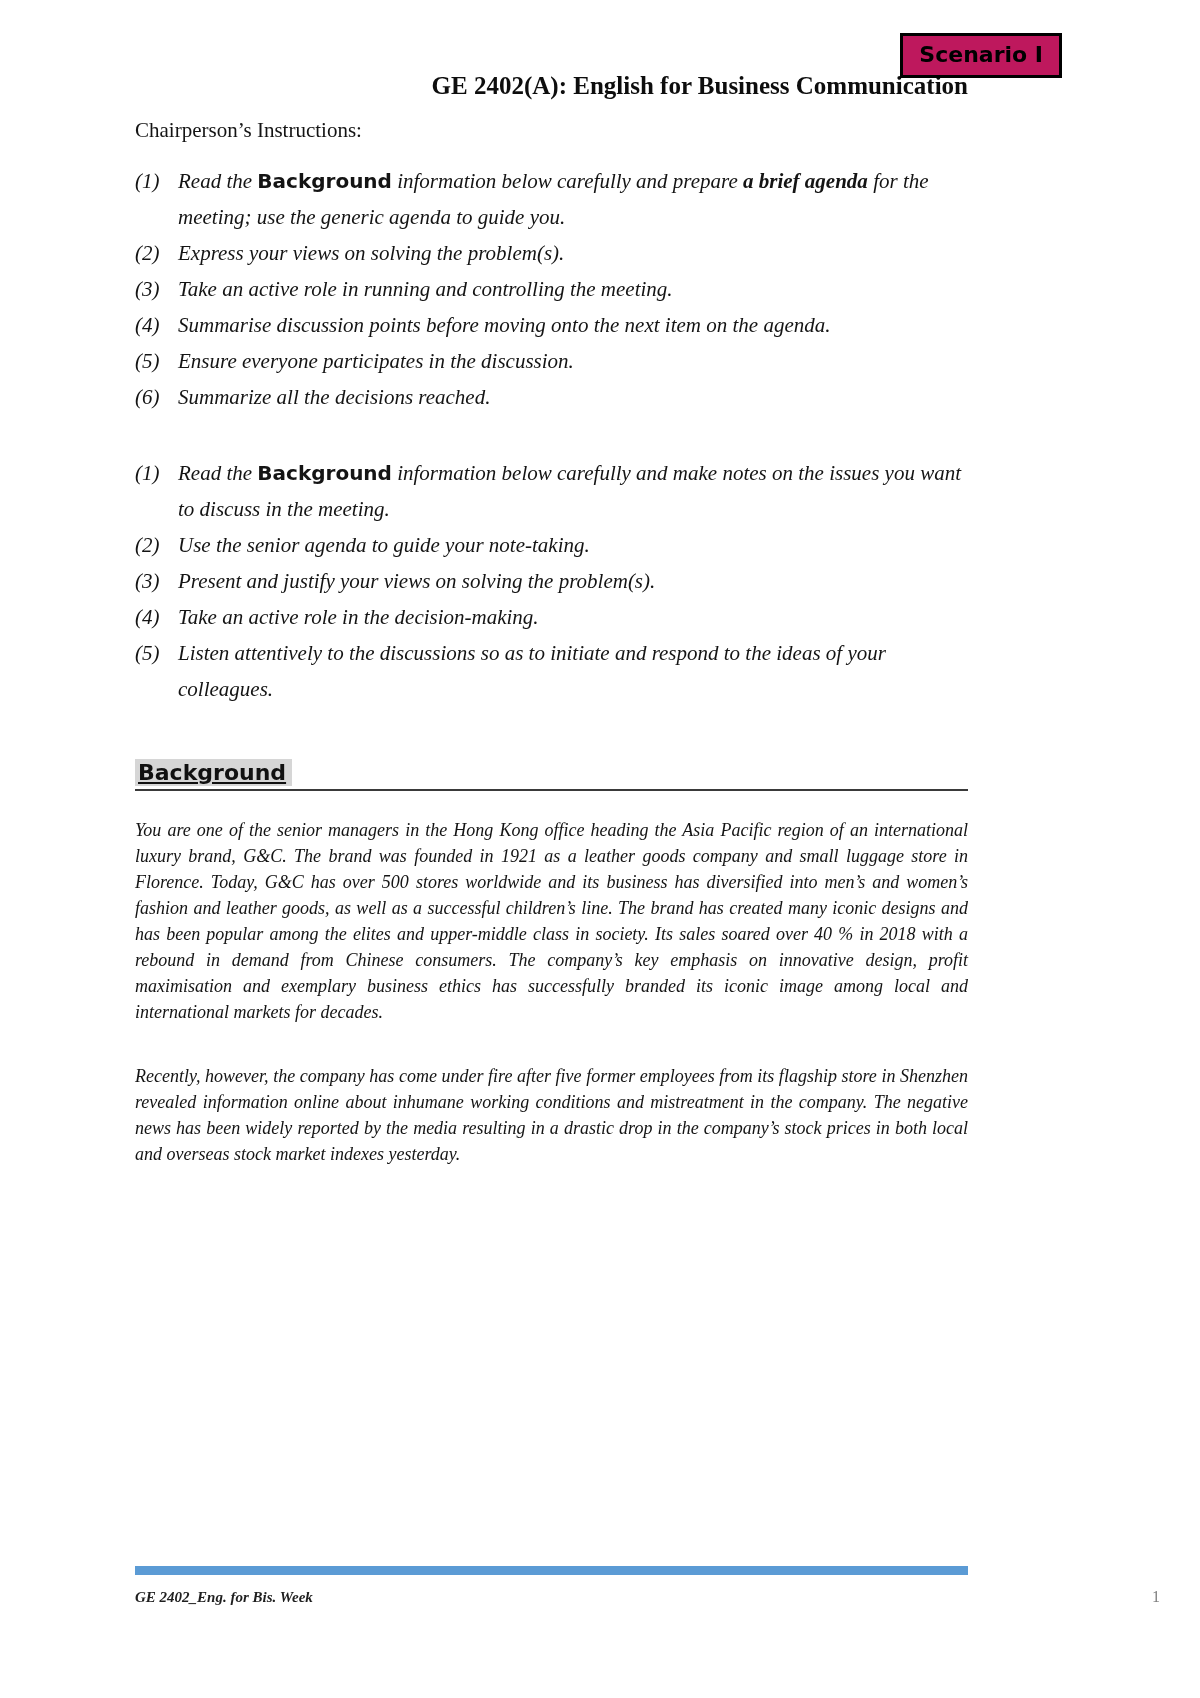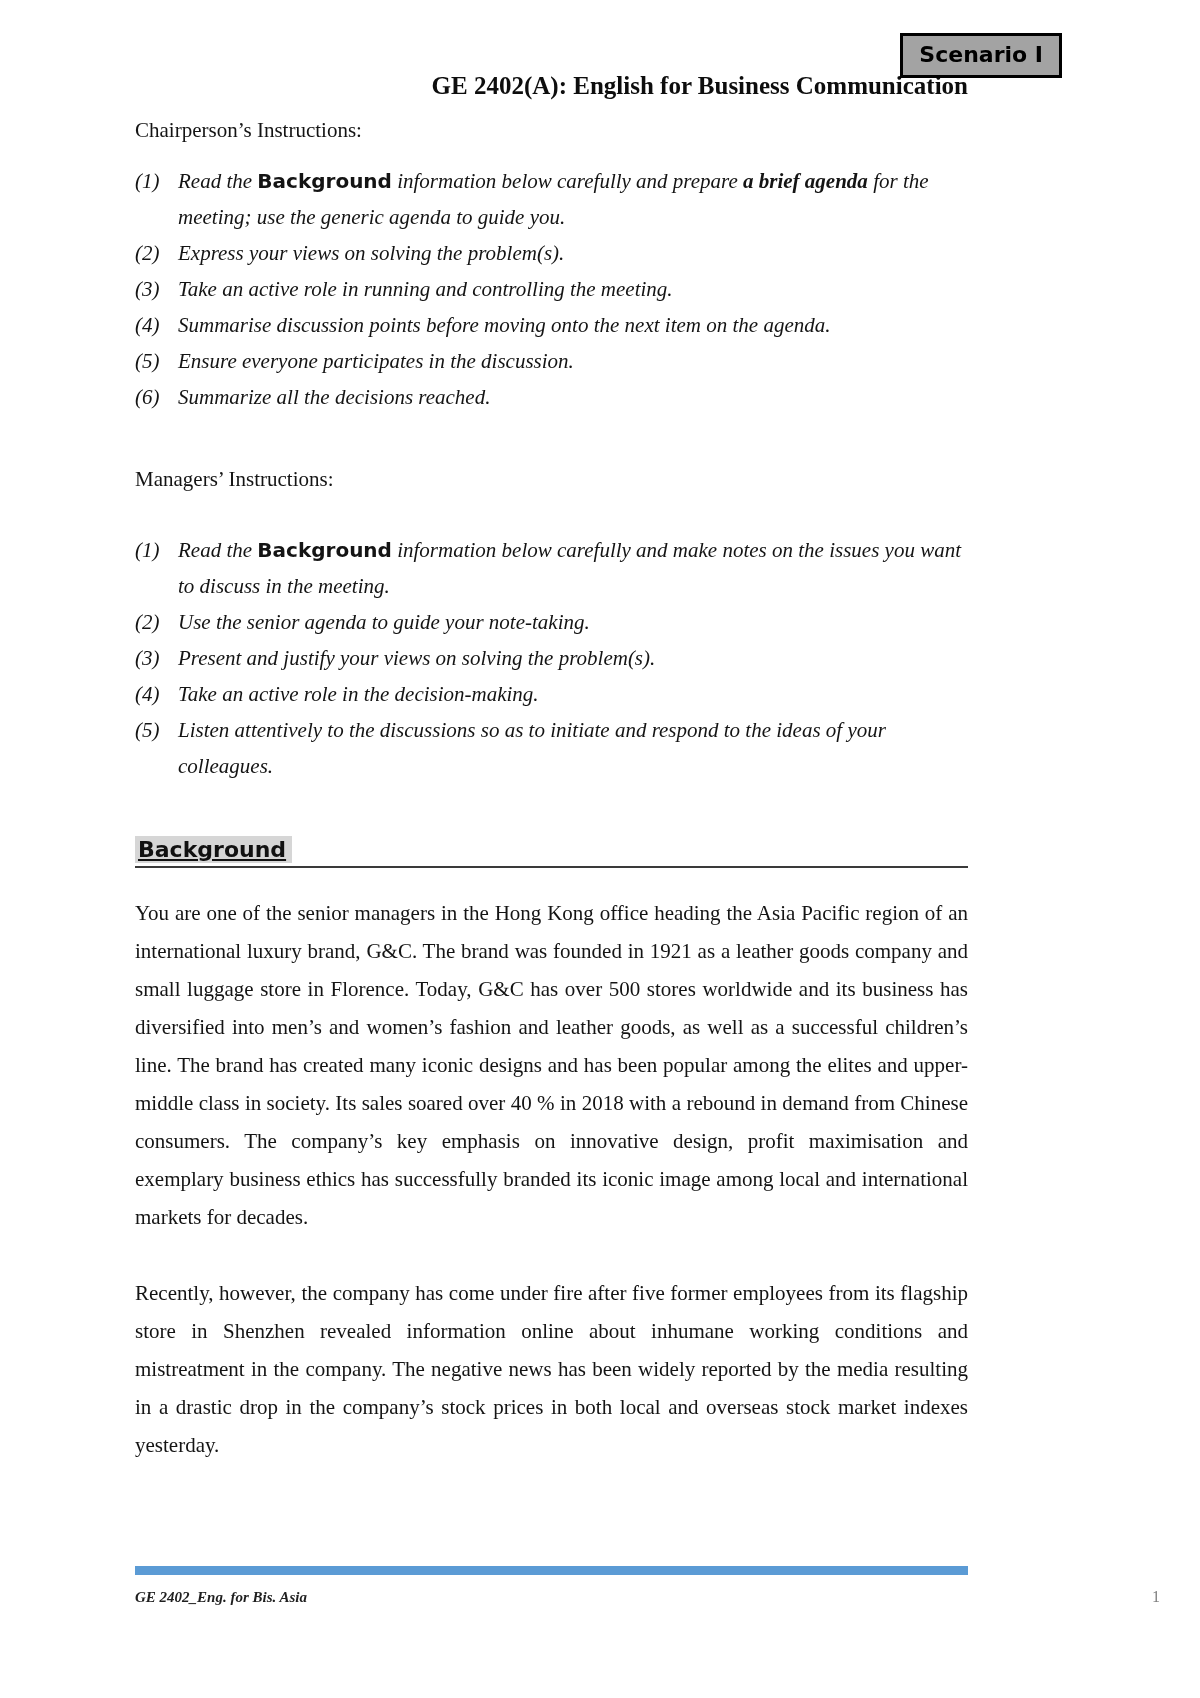--- a/index.html
+++ b/index.html
@@ -10,21 +10,21 @@
     font-family:"Liberation Serif", "DejaVu Serif", serif;
     color:#141414;
   }
   .page { position:absolute; inset:0; padding:30px 232px 0 135px; }
 
   
   .scenario-box {
     position:absolute; top:33px; right:138px;
     border:3px solid #000; padding:6px 16px 8px 16px;
     font-family:"DejaVu Sans", sans-serif; font-weight:bold; font-size:22px;
-    color:#000; background:#a3a3a3;
+    color:#000; background:#be185d;
   }
 
   
   .doc-title {
     margin-top:42px; text-align:right;
     font-size:25px; font-weight:bold; color:#0d0d0d;
   }
 
   
   .meta-line { margin-top:26px; font-size:21px; line-height:1.35; }
@@ -59,21 +59,21 @@
     display:inline-block;
     background:#d6d6d6;
     padding:1px 6px 1px 3px;
     font-family:"DejaVu Sans", sans-serif;
     font-weight:bold; font-size:22px; color:#111;
     text-decoration:underline;
   }
 
   
   .bg-para {
-    font-size:21px; line-height:38px; 
+    font-size:18px; line-height:26px; font-style:italic;
     text-align:justify; color:#141414;
   }
   .bg-para.first { margin-top:26px; }
   .bg-para.second { margin-top:38px; }
 
   
   .footer-bar {
     position:absolute; left:135px; top:1566px;
     width:833px; height:9px; background:#5b9bd5;
   }
@@ -121,21 +121,20 @@
     <div class="li">
       <span class="num">(5)</span>
       <span class="txt">Ensure everyone participates in the discussion.</span>
     </div>
     <div class="li">
       <span class="num">(6)</span>
       <span class="txt">Summarize all the decisions reached.</span>
     </div>
   </div>
 
-  <h2 class="section-heading managers">Managers’ Instructions:</h2>
 
   <div class="list managers-list">
     <div class="li">
       <span class="num">(1)</span>
       <span class="txt"><span>Read the </span><span class="bsans">Background</span><span> information below carefully and make notes on the issues you want to discuss in the meeting.</span></span>
     </div>
     <div class="li">
       <span class="num">(2)</span>
       <span class="txt">Use the senior agenda to guide your note-taking.</span>
     </div>
@@ -158,15 +157,15 @@
   </div>
 
   <p class="bg-para first">You are one of the senior managers in the Hong Kong office heading the Asia Pacific region of an international luxury brand, G&amp;C. The brand was founded in 1921 as a leather goods company and small luggage store in Florence. Today, G&amp;C has over 500 stores worldwide and its business has diversified into men’s and women’s fashion and leather goods, as well as a successful children’s line. The brand has created many iconic designs and has been popular among the elites and upper-middle class in society. Its sales soared over 40 % in 2018 with a rebound in demand from Chinese consumers. The company’s key emphasis on innovative design, profit maximisation and exemplary business ethics has successfully branded its iconic image among local and international markets for decades.</p>
 
   <p class="bg-para second">Recently, however, the company has come under fire after five former employees from its flagship store in Shenzhen revealed information online about inhumane working conditions and mistreatment in the company. The negative news has been widely reported by the media resulting in a drastic drop in the company’s stock prices in both local and overseas stock market indexes yesterday.</p>
 
 </div>
 
 <div class="footer-bar"></div>
 <div class="footer-row">
-  <span class="footer-left">GE 2402_Eng. for Bis. Asia</span>
+  <span class="footer-left">GE 2402_Eng. for Bis. Week</span>
   <span class="footer-page">1</span>
 </div>
 
 </body></html>

